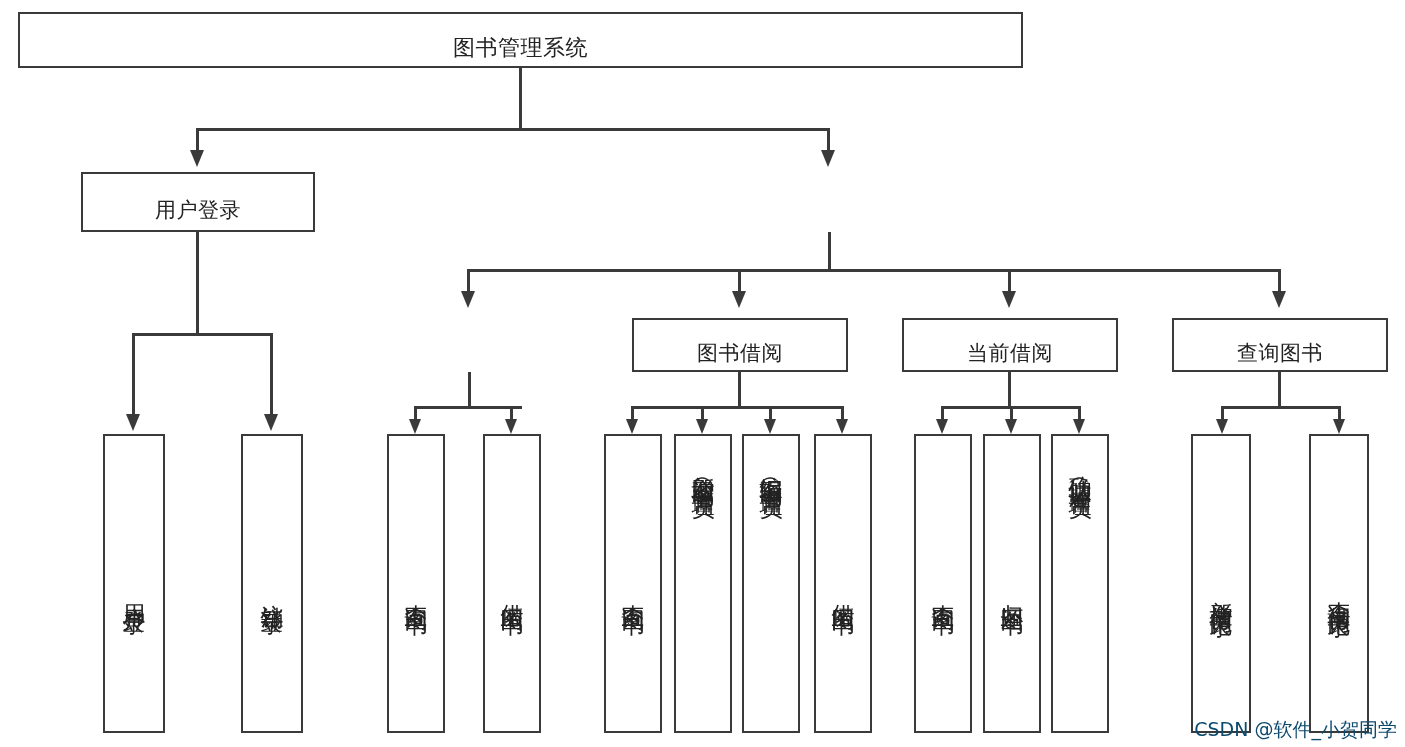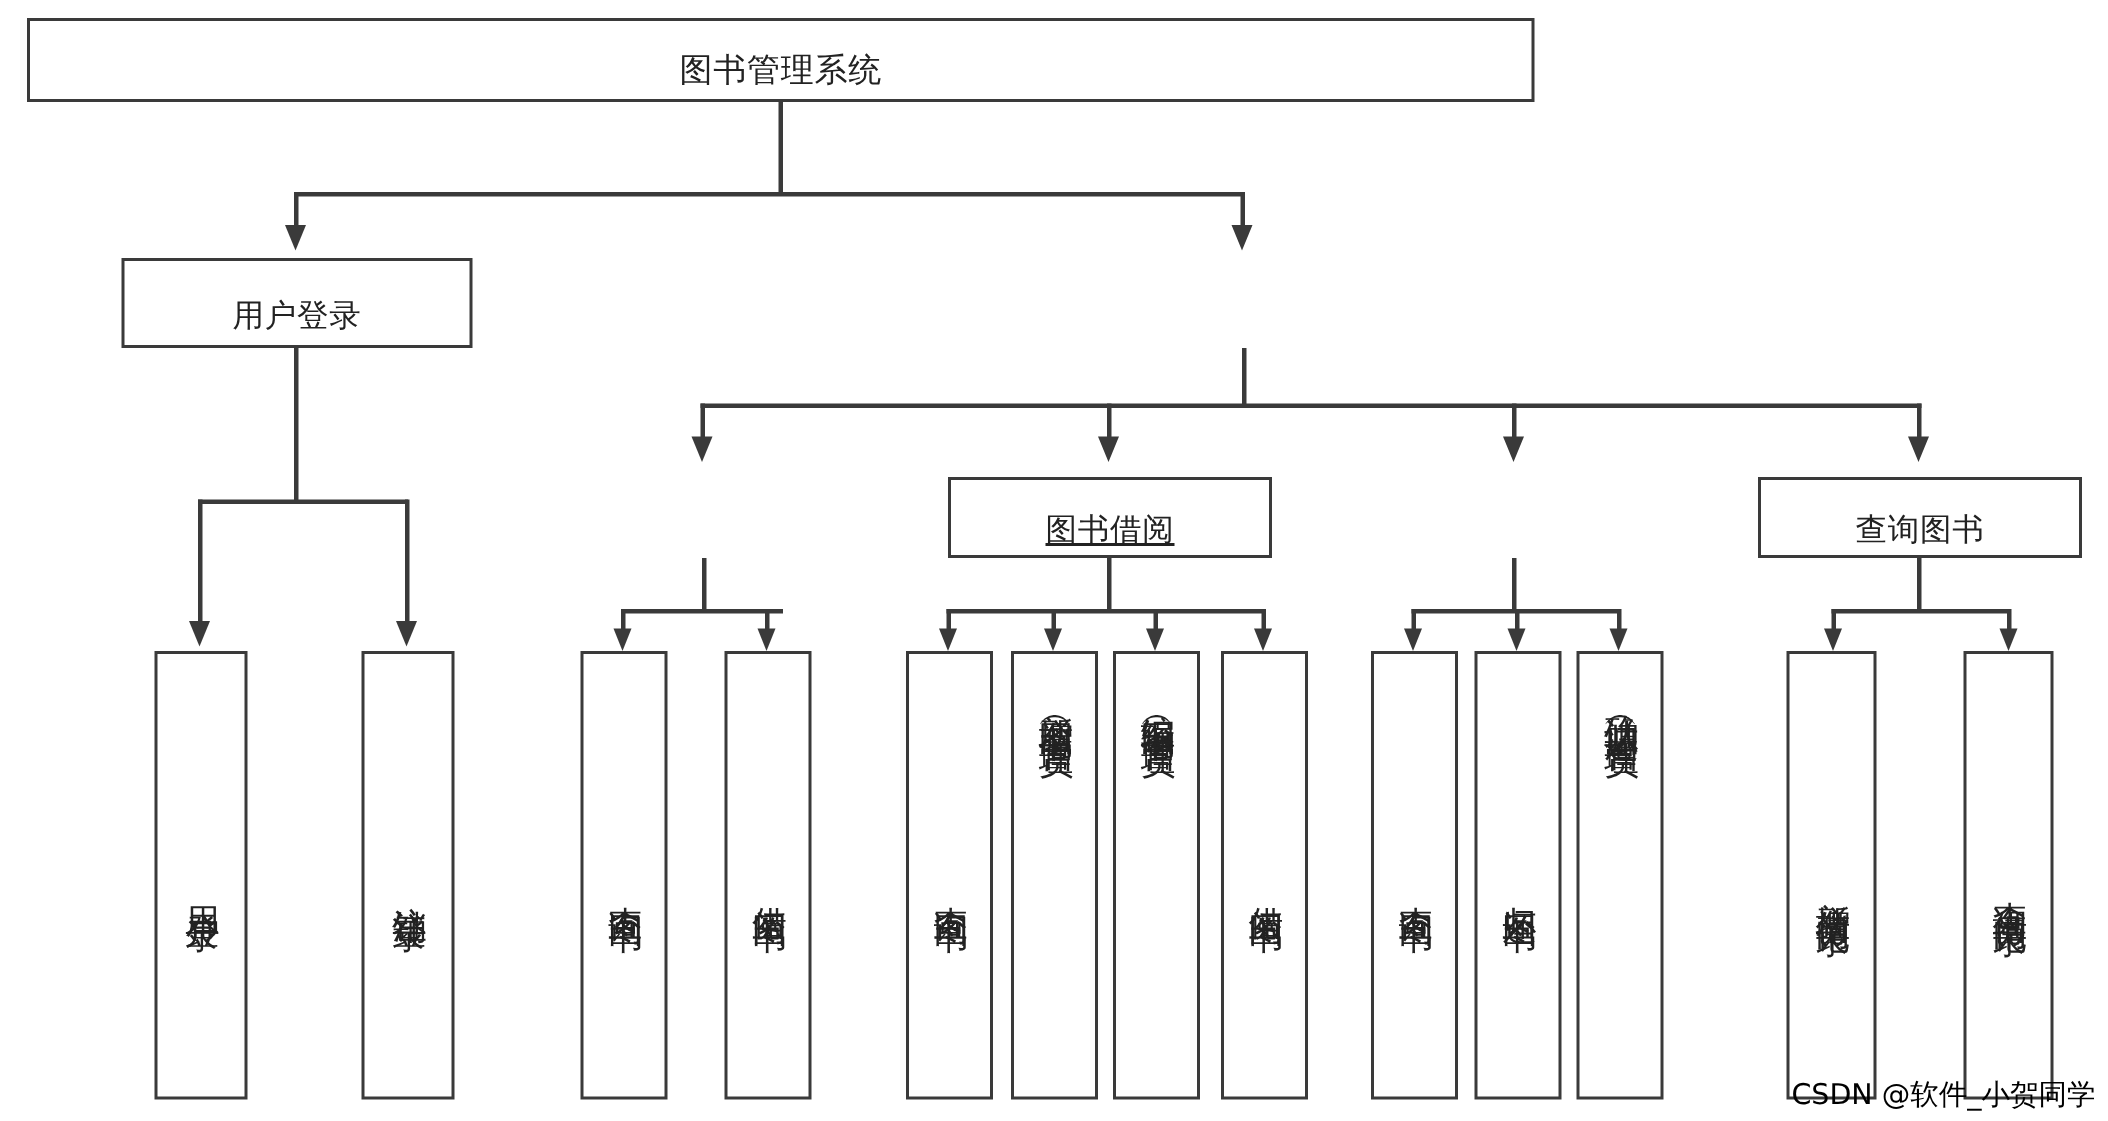--- a/index.html
+++ b/index.html
@@ -81,21 +81,21 @@
   .arrow.slim {
     border-left-width: 6px;
     border-right-width: 6px;
     border-top-width: 15px;
   }
   #watermark {
     position: absolute;
     right: 8px;
     bottom: 4px;
     font-size: 19px;
-    color: #000000;
+    color: #0c4a6e;
     z-index: 5;
     white-space: nowrap;
     font-family: "DejaVu Sans", "Liberation Sans", sans-serif;
   }
 </style>
 </head>
 <body>
 
 <div id="canvas">
 
@@ -128,22 +128,25 @@
   <div class="ln hline" style="left:467px; top:269px; width:814px;"></div>
   <div class="ln vline" style="left:467px; top:269px; height:24px;"></div>
   <div class="arrow" style="left:461px; top:291px;"></div>
   <div class="ln vline" style="left:738px; top:269px; height:24px;"></div>
   <div class="arrow" style="left:732px; top:291px;"></div>
   <div class="ln vline" style="left:1008px; top:269px; height:24px;"></div>
   <div class="arrow" style="left:1002px; top:291px;"></div>
   <div class="ln vline" style="left:1278px; top:269px; height:24px;"></div>
   <div class="arrow" style="left:1272px; top:291px;"></div>
 
-  <div class="node h" style="left:632px; top:318px; width:216px; height:54px;text-decoration:underline;">
+  <div class="node h" style="left:632px; top:318px; width:216px; height:54px;">
     <span class="node-label">图书借阅</span>
+  </div>
+  <div class="node h" style="left:902px; top:318px; width:216px; height:54px;">
+    <span class="node-label">当前借阅</span>
   </div>
   <div class="node h" style="left:1172px; top:318px; width:216px; height:54px;">
     <span class="node-label">查询图书</span>
   </div>
 
   <div class="ln vline" style="left:468px; top:372px; height:36px;"></div>
   <div class="ln hline" style="left:414px; top:406px; width:108px;"></div>
   <div class="ln vline" style="left:414px; top:406px; height:14px;"></div>
   <div class="arrow slim" style="left:409px; top:419px;"></div>
   <div class="ln vline" style="left:510px; top:406px; height:14px;"></div>

